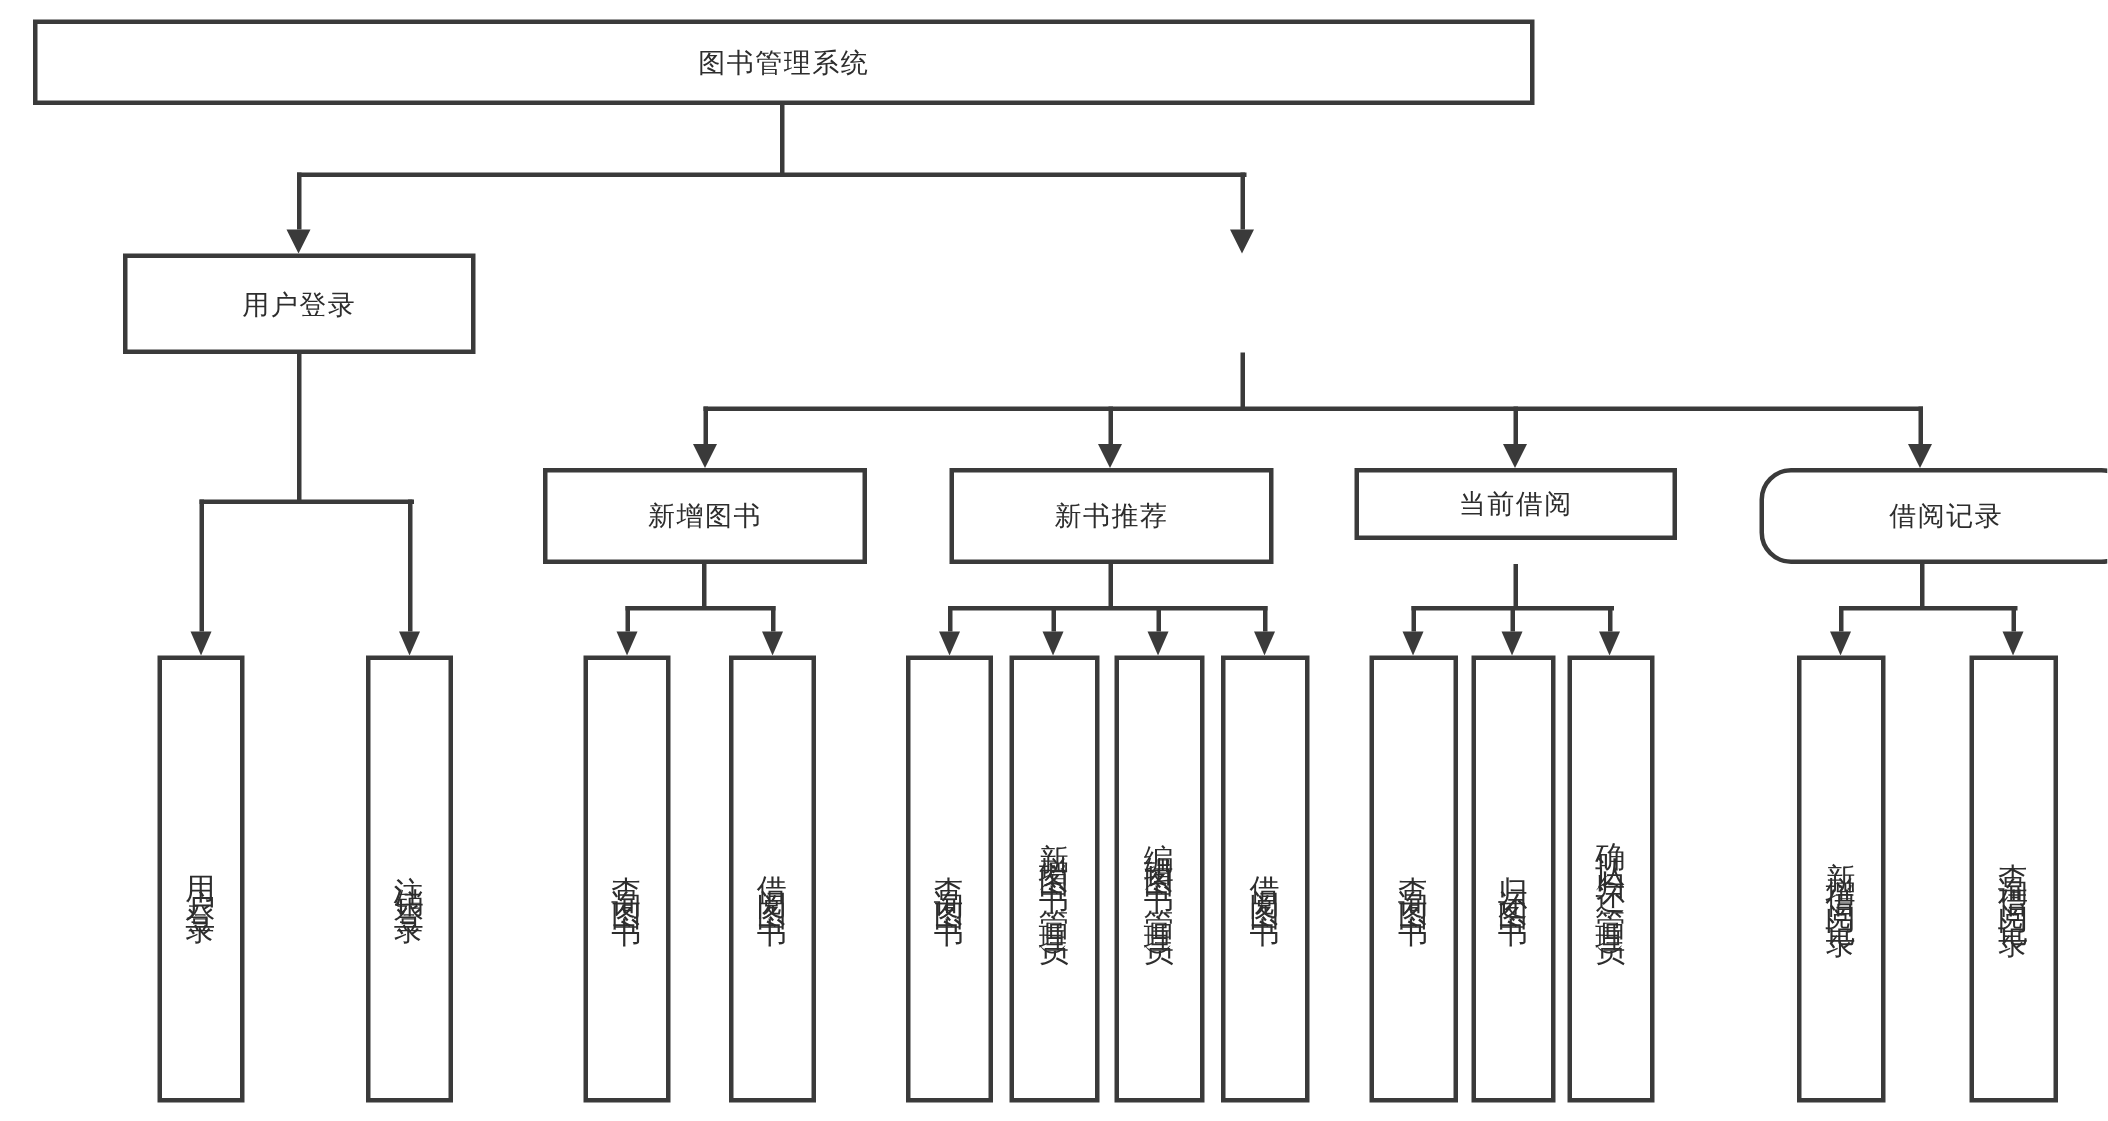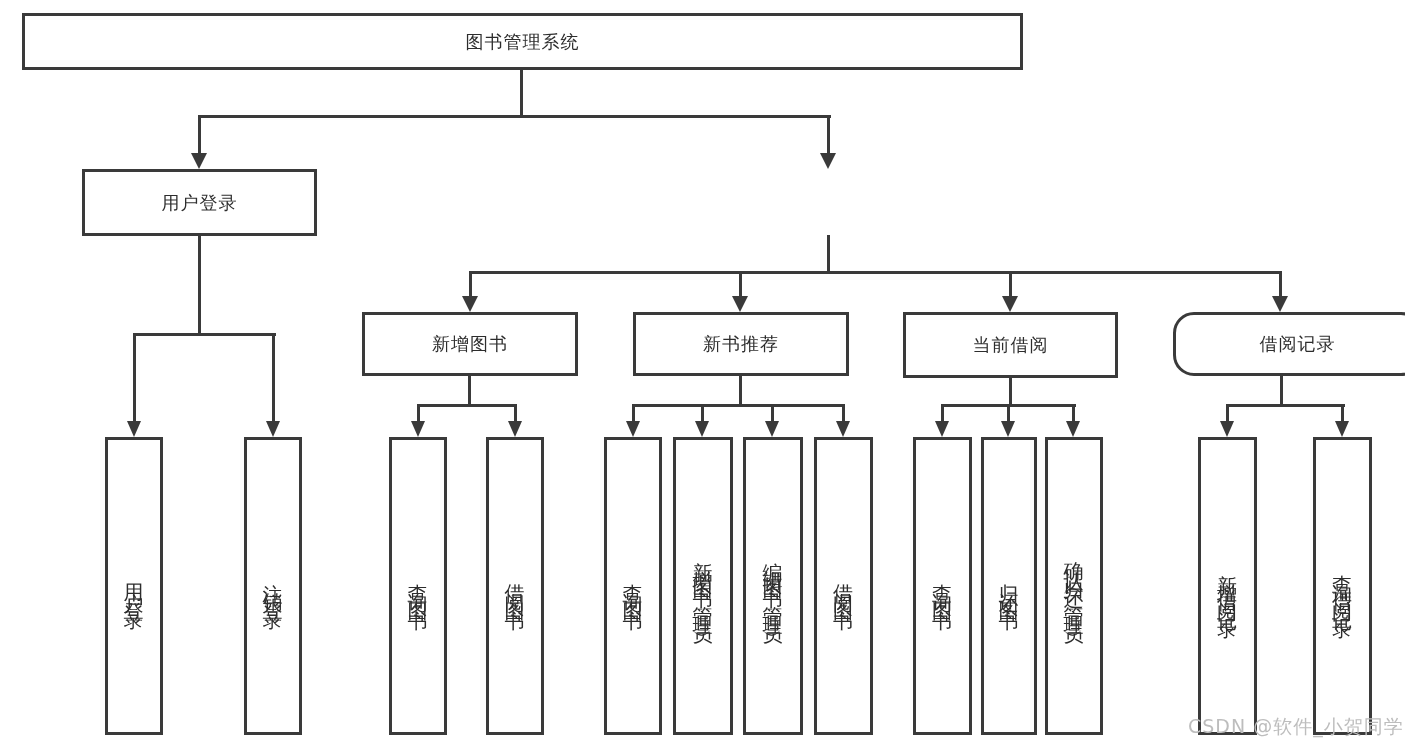--- a/index.html
+++ b/index.html
@@ -93,21 +93,21 @@
   <div class="arrow" style="left:462px;top:296px;"></div>
   <div class="vline" style="left:739px;top:271px;height:25px;"></div>
   <div class="arrow" style="left:732px;top:296px;"></div>
   <div class="vline" style="left:1009px;top:271px;height:25px;"></div>
   <div class="arrow" style="left:1002px;top:296px;"></div>
   <div class="vline" style="left:1279px;top:271px;height:25px;"></div>
   <div class="arrow" style="left:1272px;top:296px;"></div>
 
   <div class="node" style="left:362px;top:312px;width:216px;height:64px;">新增图书</div>
   <div class="node" style="left:633px;top:312px;width:216px;height:64px;">新书推荐</div>
-  <div class="node" style="left:903px;top:312px;width:215px;height:66px;">当前借阅</div>
+  <div class="node" style="left:903px;top:312px;width:215px;height:48px;">当前借阅</div>
   <div class="node" style="left:1173px;top:312px;width:249px;height:64px;border-radius:21px;">借阅记录</div>
 
   <div class="vline" style="left:468px;top:376px;height:30px;"></div>
   <div class="hline" style="left:417px;top:404px;width:100px;"></div>
   <div class="vline" style="left:417px;top:404px;height:17px;"></div>
   <div class="arrow sm" style="left:411px;top:421px;"></div>
   <div class="vline" style="left:514px;top:404px;height:17px;"></div>
   <div class="arrow sm" style="left:508px;top:421px;"></div>
 
   <div class="vline" style="left:739px;top:376px;height:30px;"></div>
@@ -148,14 +148,13 @@
   <div class="leaf" style="left:743px;width:60px;">编辑图书（管理员）</div>
   <div class="leaf" style="left:814px;width:59px;">借阅图书</div>
 
   <div class="leaf" style="left:913px;width:59px;">查询图书</div>
   <div class="leaf" style="left:981px;width:56px;">归还图书</div>
   <div class="leaf" style="left:1045px;width:58px;">确认归还（管理员）</div>
 
   <div class="leaf" style="left:1198px;width:59px;">新增借阅记录</div>
   <div class="leaf" style="left:1313px;width:59px;">查询借阅记录</div>
 
-  <div class="watermark">CSDN @软件_小贺同学</div>
 </div>
 
 </body></html>

